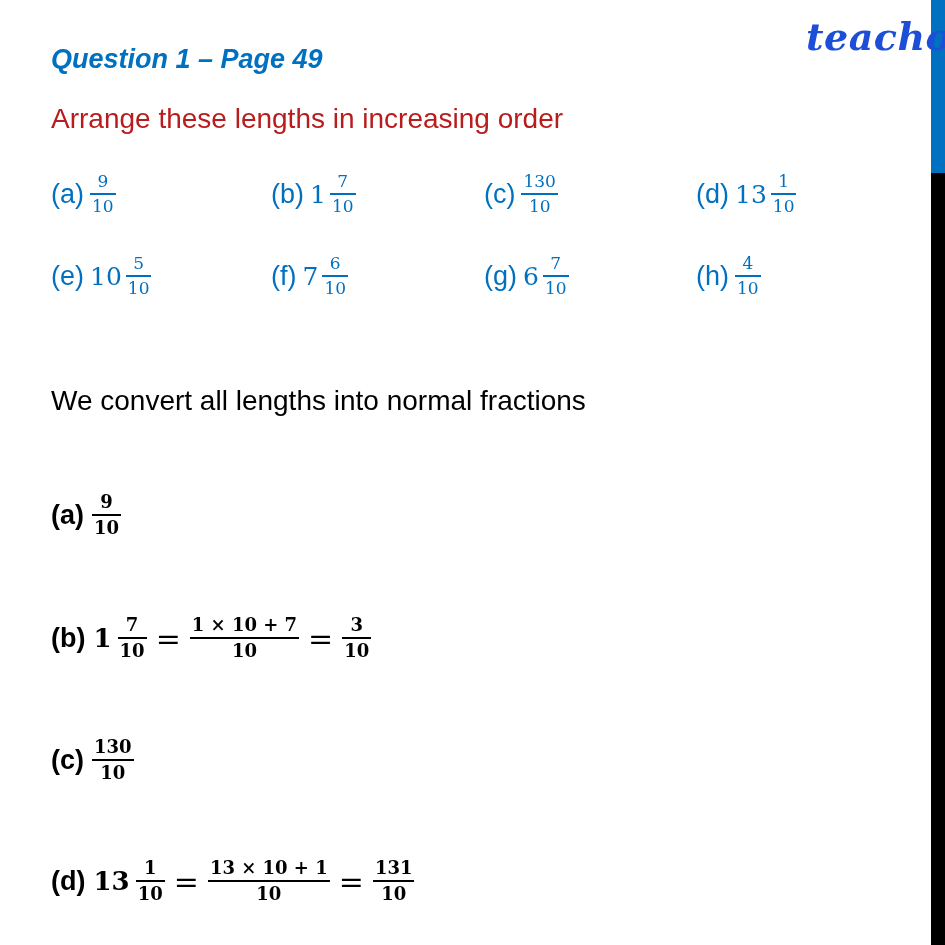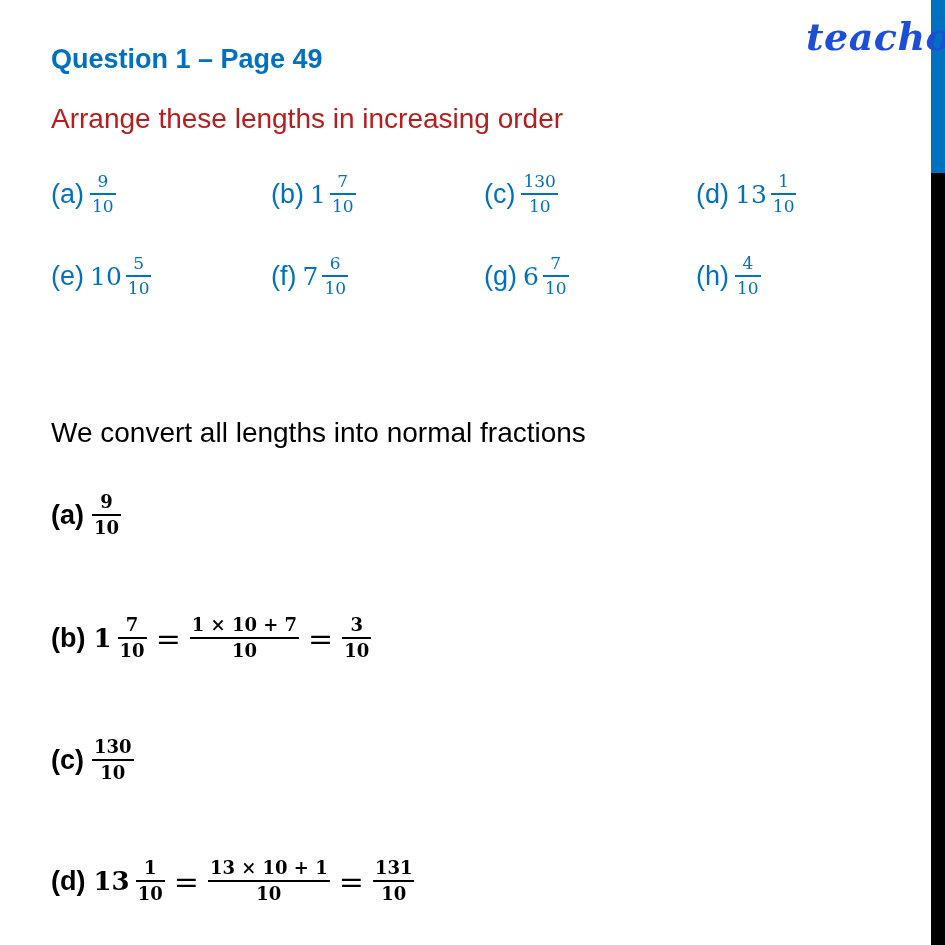--- a/index.html
+++ b/index.html
@@ -43,20 +43,21 @@
       color: #1d4ed8;
       margin-left: 40px;
     }
     .q-title {
       position: absolute;
       left: 51px;
       top: 44px;
       font-size: 27px;
       font-weight: bold;
       color: #0070C0;
+      font-style: italic;
     }
     .q-sub {
       position: absolute;
       left: 51px;
       top: 103px;
       font-size: 28px;
       color: #b91c1c;
     }
     .opt {
       position: absolute;
@@ -88,21 +89,20 @@
       background: currentColor;
     }
     .opt .frac { font-size: 17px; }
 
     .body-text {
       position: absolute;
       left: 51px;
       top: 385px;
       font-size: 28px;
       color: #000;
-      margin-top: 32px;
     }
     .sol {
       position: absolute;
       left: 51px;
       display: flex;
       align-items: center;
       height: 64px;
       color: #000;
     }
     .sol .lbl {

